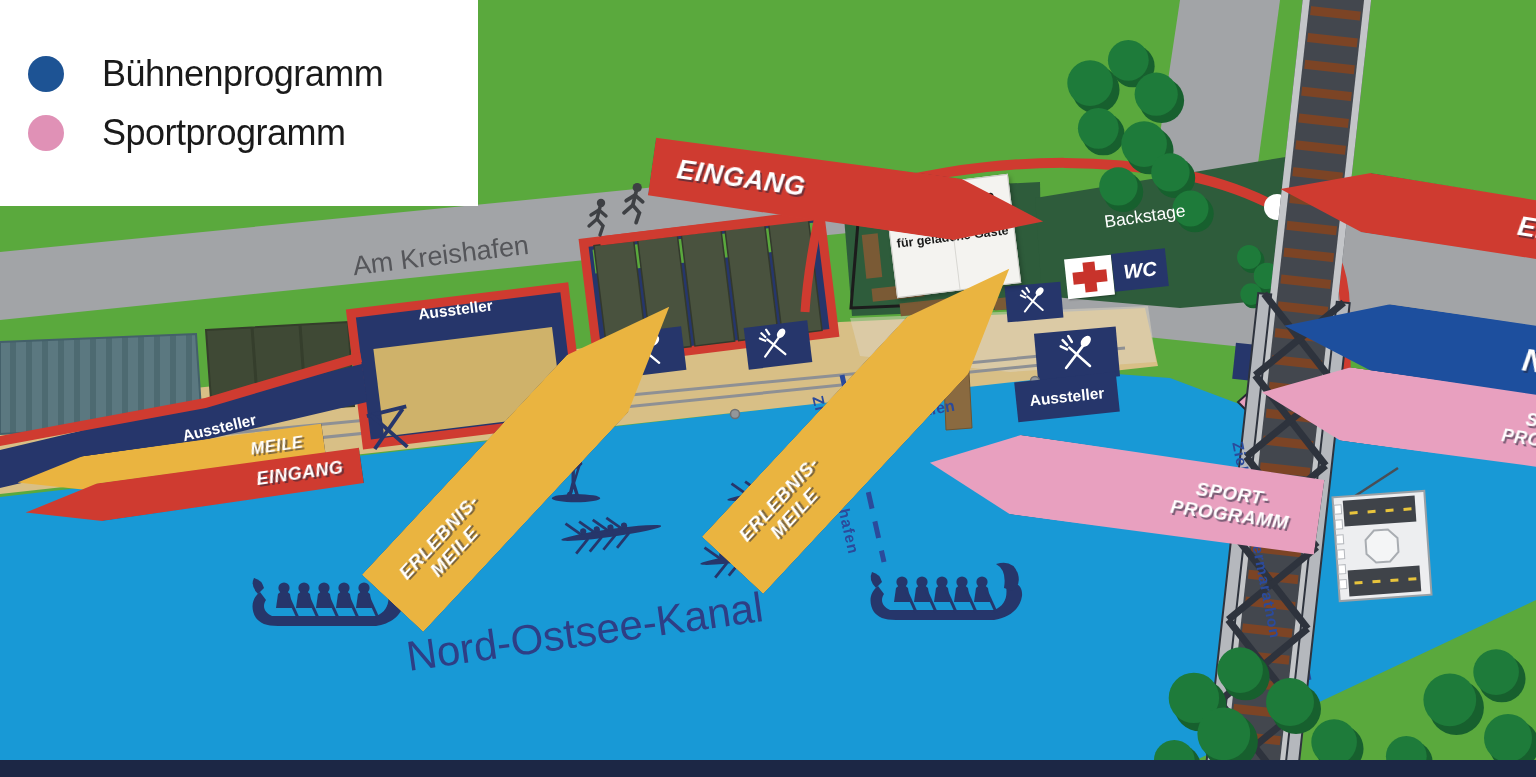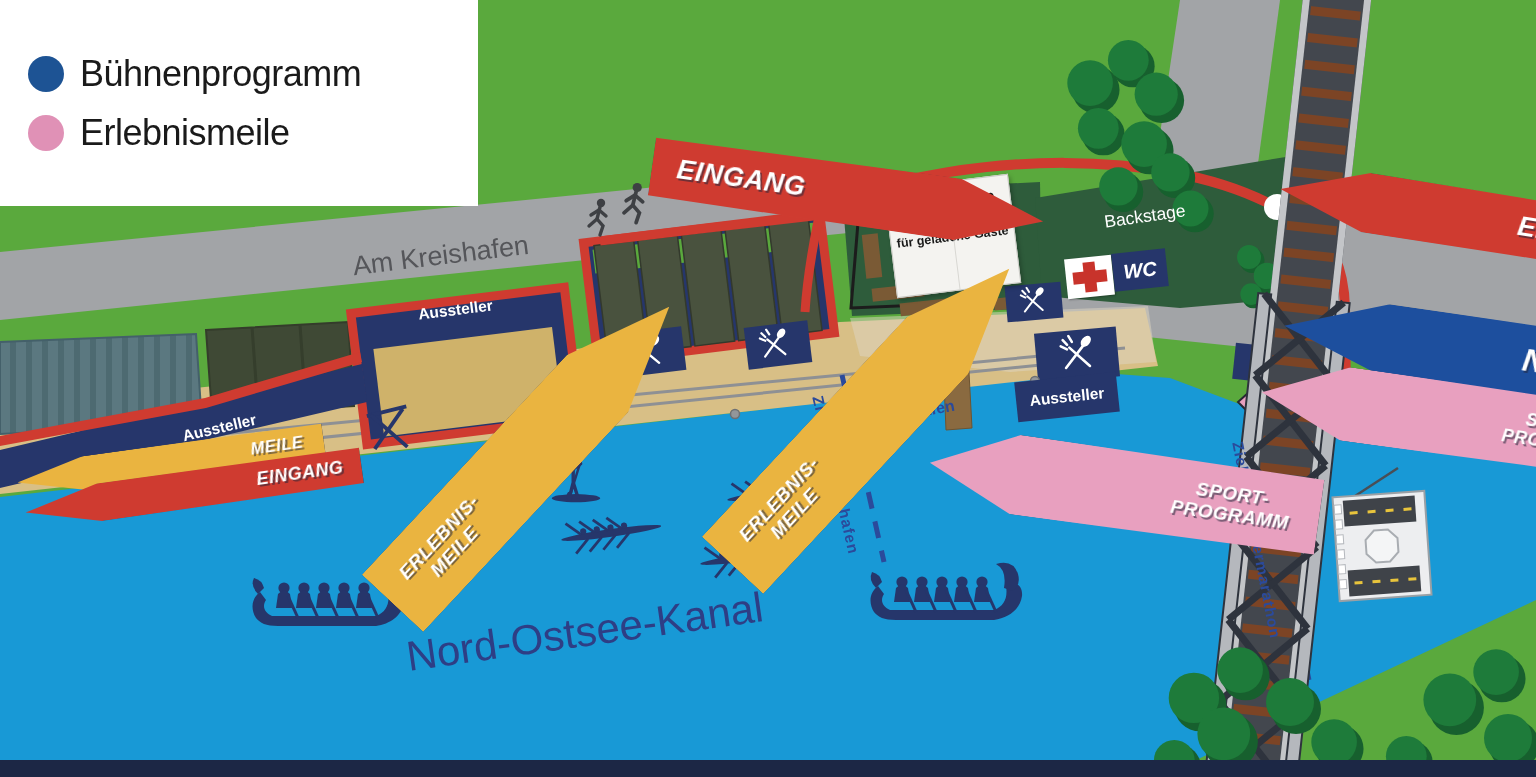--- a/index.html
+++ b/index.html
@@ -17,21 +17,21 @@
   .arrow-l{clip-path:polygon(100% 3%,22% 0%,0% 50%,22% 100%,100% 97%);padding-left:14%;}
   .tag-ur{clip-path:polygon(0% 0%,74% 0%,100% 50%,74% 100%,0% 100%);padding-right:16%;}
   
   .lbl{position:absolute;white-space:nowrap;}
   .white{color:#fff;}
   .blue-lbl{color:#2b4a9b;font-weight:600;}
   
   .legend{position:absolute;left:0;top:0;width:478px;height:206px;background:#fff;
           display:flex;flex-direction:column;justify-content:center;gap:17px;
           padding-left:28px;box-sizing:border-box;}
-  .legend-row{display:flex;align-items:center;gap:16px;}
+  .legend-row{display:flex;align-items:center;gap:38px;}
   .legend-dot{width:36px;height:36px;border-radius:50%;flex:0 0 36px;}
   .legend-txt{font-size:36px;color:#1a1a1a;letter-spacing:-.5px;}
   
   .lounge{position:absolute;left:890px;top:181px;width:125px;height:110px;
           background:#f4f3f0;border:1px solid #c9c9c4;transform:rotate(-7deg);
           box-shadow:2px 3px 4px rgba(0,0,0,.25);text-align:center;color:#1a1a1a;
           padding-top:10px;box-sizing:border-box;}
   .lounge .seam{position:absolute;left:50%;top:0;width:1px;height:100%;background:#d8d7d2;}
   .lounge-title{font-size:15.5px;font-weight:bold;line-height:1.15;}
   .lounge-sub{font-size:12.5px;font-weight:bold;line-height:1.1;margin-top:3px;}
@@ -343,21 +343,21 @@
   <use href="#runner" width="34" height="44" transform="translate(618,182)"></use>
 </svg>
 
 <div class="legend">
   <div class="legend-row">
     <span class="legend-dot" style="background-color: rgb(29, 83, 148);"></span>
     <span class="legend-txt">Bühnenprogramm</span>
   </div>
   <div class="legend-row">
     <span class="legend-dot" style="background-color: rgb(224, 145, 182);"></span>
-    <span class="legend-txt">Erlebnismeile</span>
+    <span class="legend-txt">Sportprogramm</span>
   </div>
 </div>
 
 <div class="lbl" style="left:352px;top:236px;width:250px;transform:rotate(-7deg);font-size:27px;color:#55565a;font-weight:500;">Am Kreishafen</div>
 
 <div class="lbl white" style="left:1104px;top:206px;transform:rotate(-8deg);font-size:17.5px;font-weight:500;">Backstage</div>
 
 <div class="lounge">
   <div class="seam"></div>
   <div class="lounge-title" style="white-space:normal;">SH Netz Cup Lounge</div>

